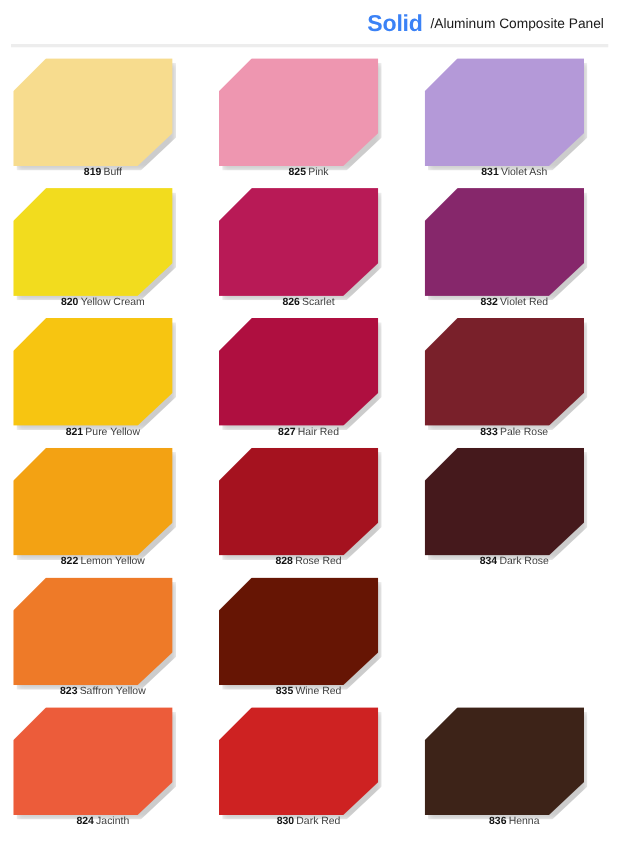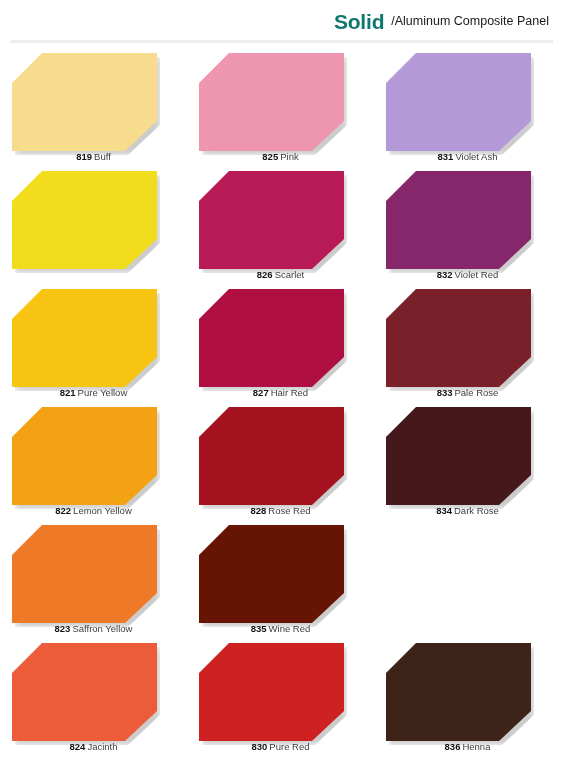--- a/index.html
+++ b/index.html
@@ -26,21 +26,21 @@
     height: 43px;
     display: flex;
     align-items: center;
     justify-content: flex-end;
     padding-right: 12px;
   }
 
   #header-title {
     font-size: 21px;
     font-weight: bold;
-    color: #0f766e;
+    color: #3b82f6;
     letter-spacing: -0.2px;
     line-height: 1;
   }
 
   #header-subtitle {
     font-size: 12.5px;
     font-weight: normal;
     color: #1a1a1a;
     margin-left: 7px;
     line-height: 1;
@@ -160,20 +160,21 @@
           </div>
           <div class="chip-label"><span class="chip-code">831</span><span class="chip-name">Violet Ash</span></div>
         </div>
       </div>
       <div class="swatch-row">
         <div class="swatch-cell">
           <div class="chip-wrap">
             <div class="chip-shadow"></div>
             <div class="chip" style="background: rgb(242, 220, 30);"></div>
           </div>
+          <div class="chip-label"><span class="chip-code">820</span><span class="chip-name">Yellow Cream</span></div>
         </div>
         <div class="swatch-cell">
           <div class="chip-wrap">
             <div class="chip-shadow"></div>
             <div class="chip" style="background: rgb(184, 26, 86);"></div>
           </div>
           <div class="chip-label"><span class="chip-code">826</span><span class="chip-name">Scarlet</span></div>
         </div>
         <div class="swatch-cell">
           <div class="chip-wrap">
@@ -251,21 +252,21 @@
             <div class="chip-shadow"></div>
             <div class="chip" style="background: rgb(236, 92, 58);"></div>
           </div>
           <div class="chip-label"><span class="chip-code">824</span><span class="chip-name">Jacinth</span></div>
         </div>
         <div class="swatch-cell">
           <div class="chip-wrap">
             <div class="chip-shadow"></div>
             <div class="chip" style="background: rgb(206, 34, 34);"></div>
           </div>
-          <div class="chip-label"><span class="chip-code">830</span><span class="chip-name">Pure Red</span></div>
+          <div class="chip-label"><span class="chip-code">830</span><span class="chip-name">Dark Red</span></div>
         </div>
         <div class="swatch-cell">
           <div class="chip-wrap">
             <div class="chip-shadow"></div>
             <div class="chip" style="background: rgb(61, 35, 24);"></div>
           </div>
           <div class="chip-label"><span class="chip-code">836</span><span class="chip-name">Henna</span></div>
         </div>
       </div>
     </div>

